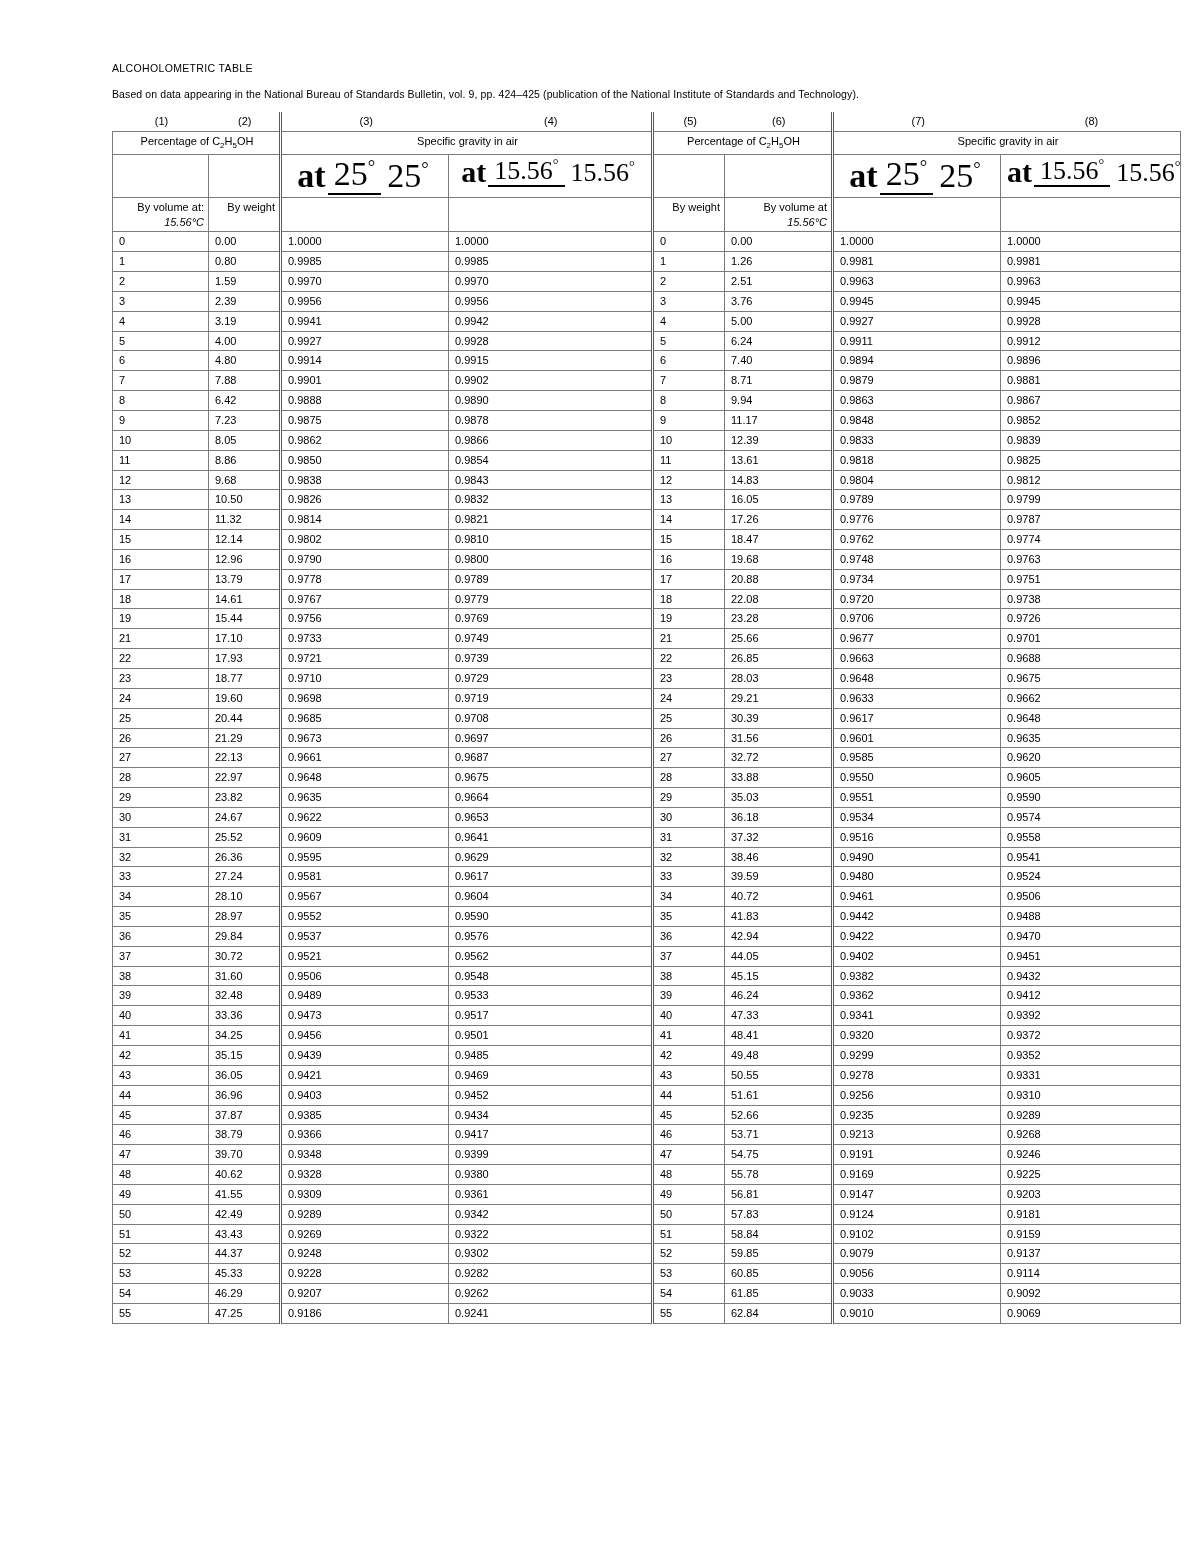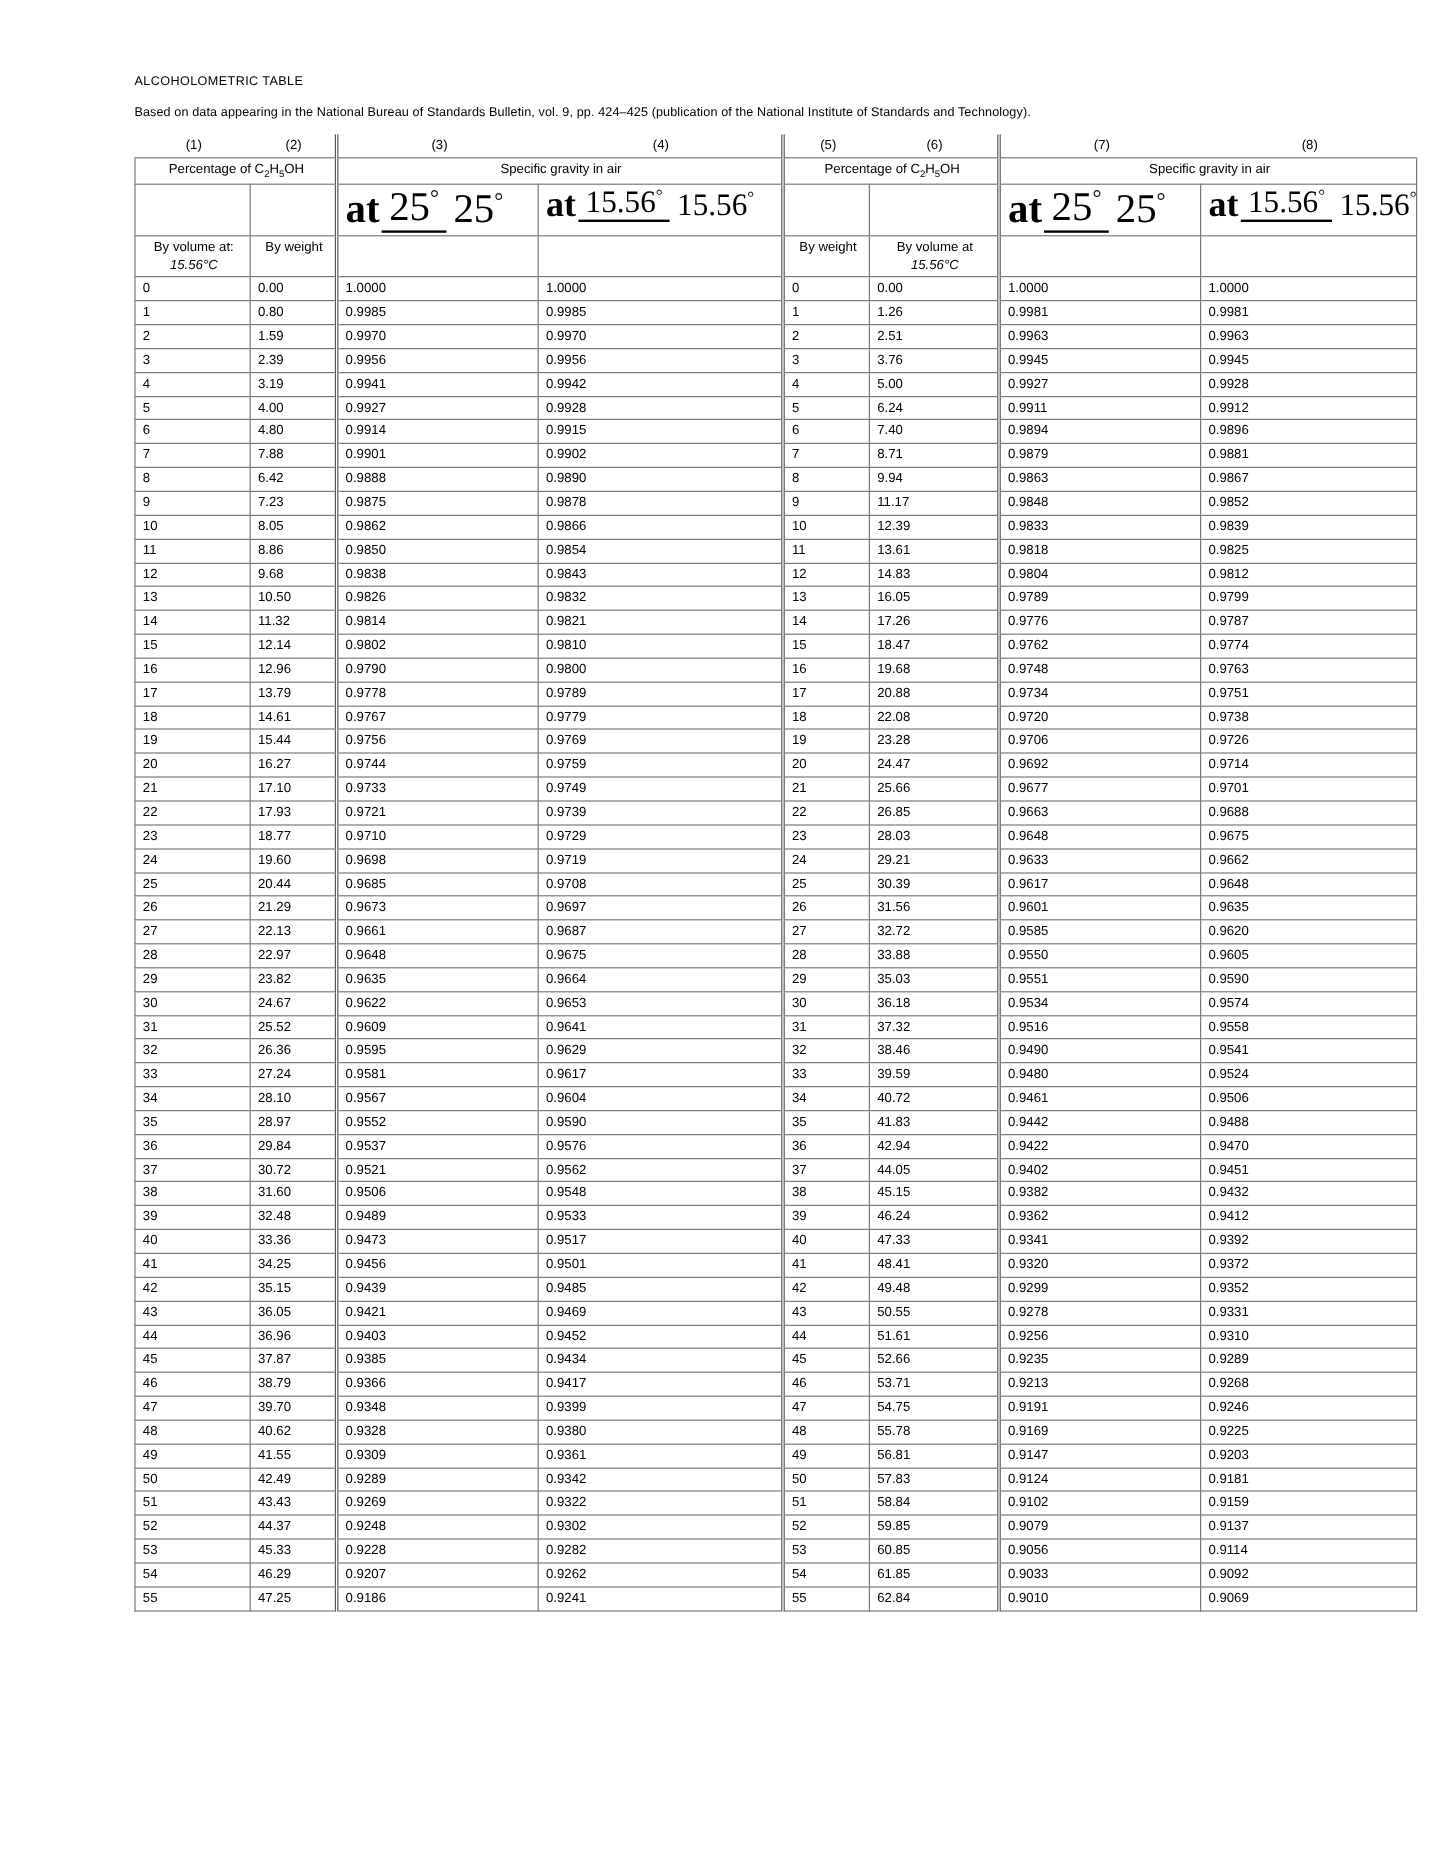--- a/index.html
+++ b/index.html
@@ -69,27 +69,27 @@
     height: auto;
   }
   .colnum.sepL { border-left: 3px double #5a5a5a !important; }
   .grouphead {
     text-align: center;
     font-size: 11px;
     padding: 4px 2px 5px 2px;
     height: auto;
   }
   .fraccell {
-    text-align: left;
+    text-align: center;
     vertical-align: middle;
     height: 178px;
     padding: 0;
   }
   .subhead {
-    text-align: center;
+    text-align: right;
     font-size: 10.5px;
     vertical-align: bottom;
     padding-bottom: 2px;
     height: auto;
   }
   .subhead .l1 { display: block; }
   .subhead .l2 { display: block; font-style: italic; }
 
   
   .mathexp {
@@ -428,30 +428,20 @@
           <td class="val ">19</td>
           <td class="val ">15.44</td>
           <td class="val gsep-l">0.9756</td>
           <td class="val ">0.9769</td>
           <td class="val gsep-l">19</td>
           <td class="val ">23.28</td>
           <td class="val gsep-l">0.9706</td>
           <td class="val ">0.9726</td>
         </tr>
         <tr>
-          <td class="val ">20</td>
-          <td class="val ">16.27</td>
-          <td class="val gsep-l">0.9744</td>
-          <td class="val ">0.9759</td>
-          <td class="val gsep-l">20</td>
-          <td class="val ">24.47</td>
-          <td class="val gsep-l">0.9692</td>
-          <td class="val ">0.9714</td>
-        </tr>
-        <tr>
           <td class="val ">21</td>
           <td class="val ">17.10</td>
           <td class="val gsep-l">0.9733</td>
           <td class="val ">0.9749</td>
           <td class="val gsep-l">21</td>
           <td class="val ">25.66</td>
           <td class="val gsep-l">0.9677</td>
           <td class="val ">0.9701</td>
         </tr>
         <tr>

